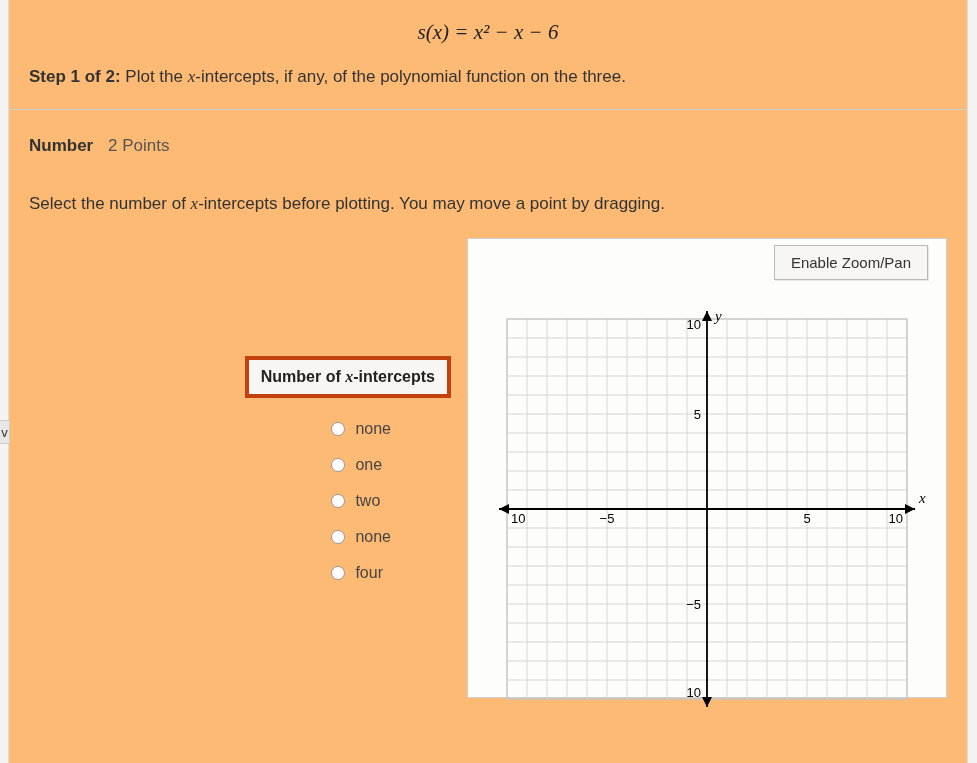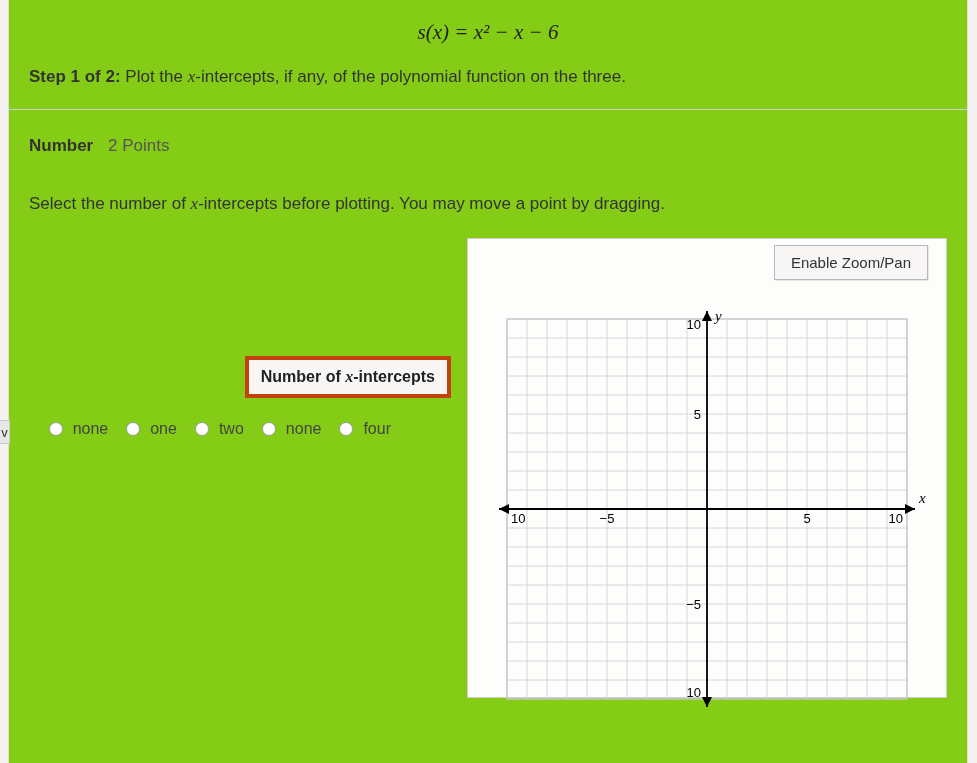--- a/index.html
+++ b/index.html
@@ -6,21 +6,21 @@
     body {
       font-family: -apple-system, BlinkMacSystemFont, "Segoe UI", Arial, sans-serif;
       background: #f4f3f1;
       color: #222;
       width: 977px;
       height: 763px;
       overflow: hidden;
       position: relative;
     }
     .page {
-      background: #84cc16;
+      background: #fdba74;
       margin: 0 9px 0 8px;
       min-height: 100%;
       border-left: 1px solid #ddd;
       border-right: 1px solid #ddd;
     }
     .left-tab {
       position: absolute;
       left: 0;
       top: 420px;
       width: 10px;
@@ -82,20 +82,21 @@
     .intercept-head {
       font-weight: 700;
       font-size: 16px;
       border: 4px solid #c2410c;
       background: #f7f6f4;
       padding: 8px 12px;
       margin-bottom: 22px;
     }
     .radio-list {
       display: flex;
+      flex-direction: column;
       gap: 18px;
       padding-right: 60px;
     }
     .radio-item {
       display: flex;
       align-items: center;
       gap: 10px;
       font-size: 16px;
       color: #444;
       cursor: pointer;

